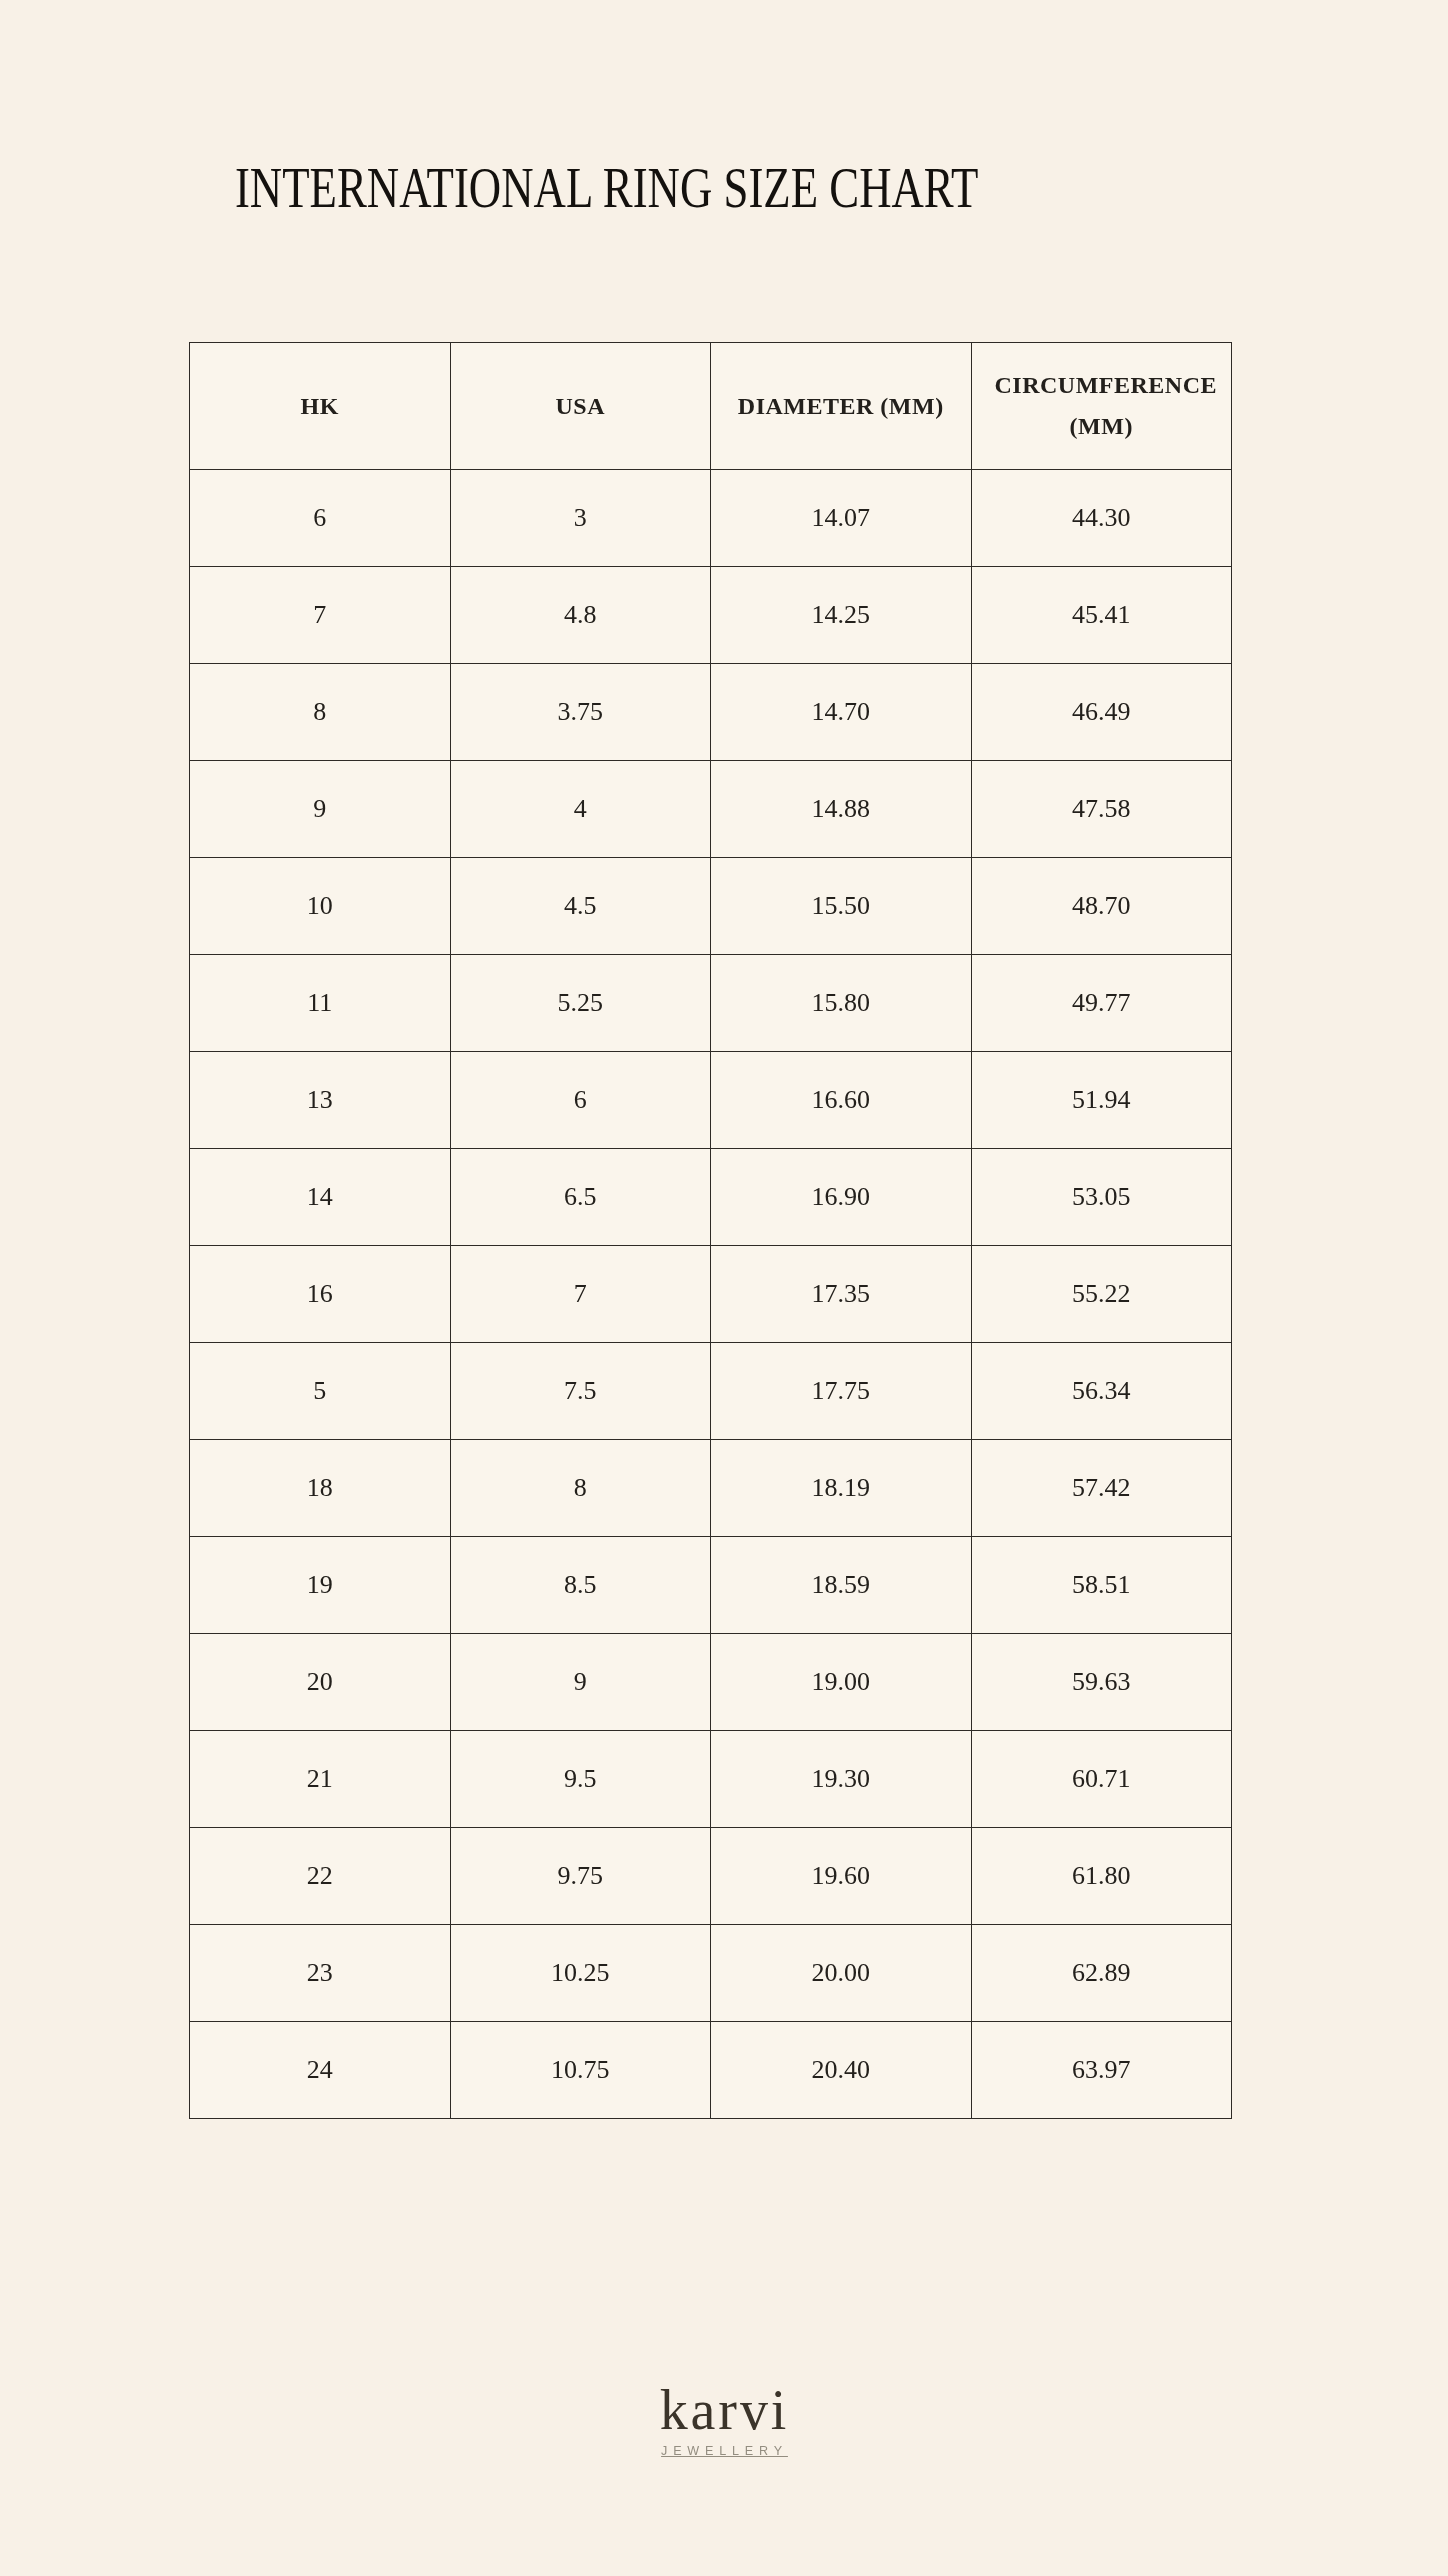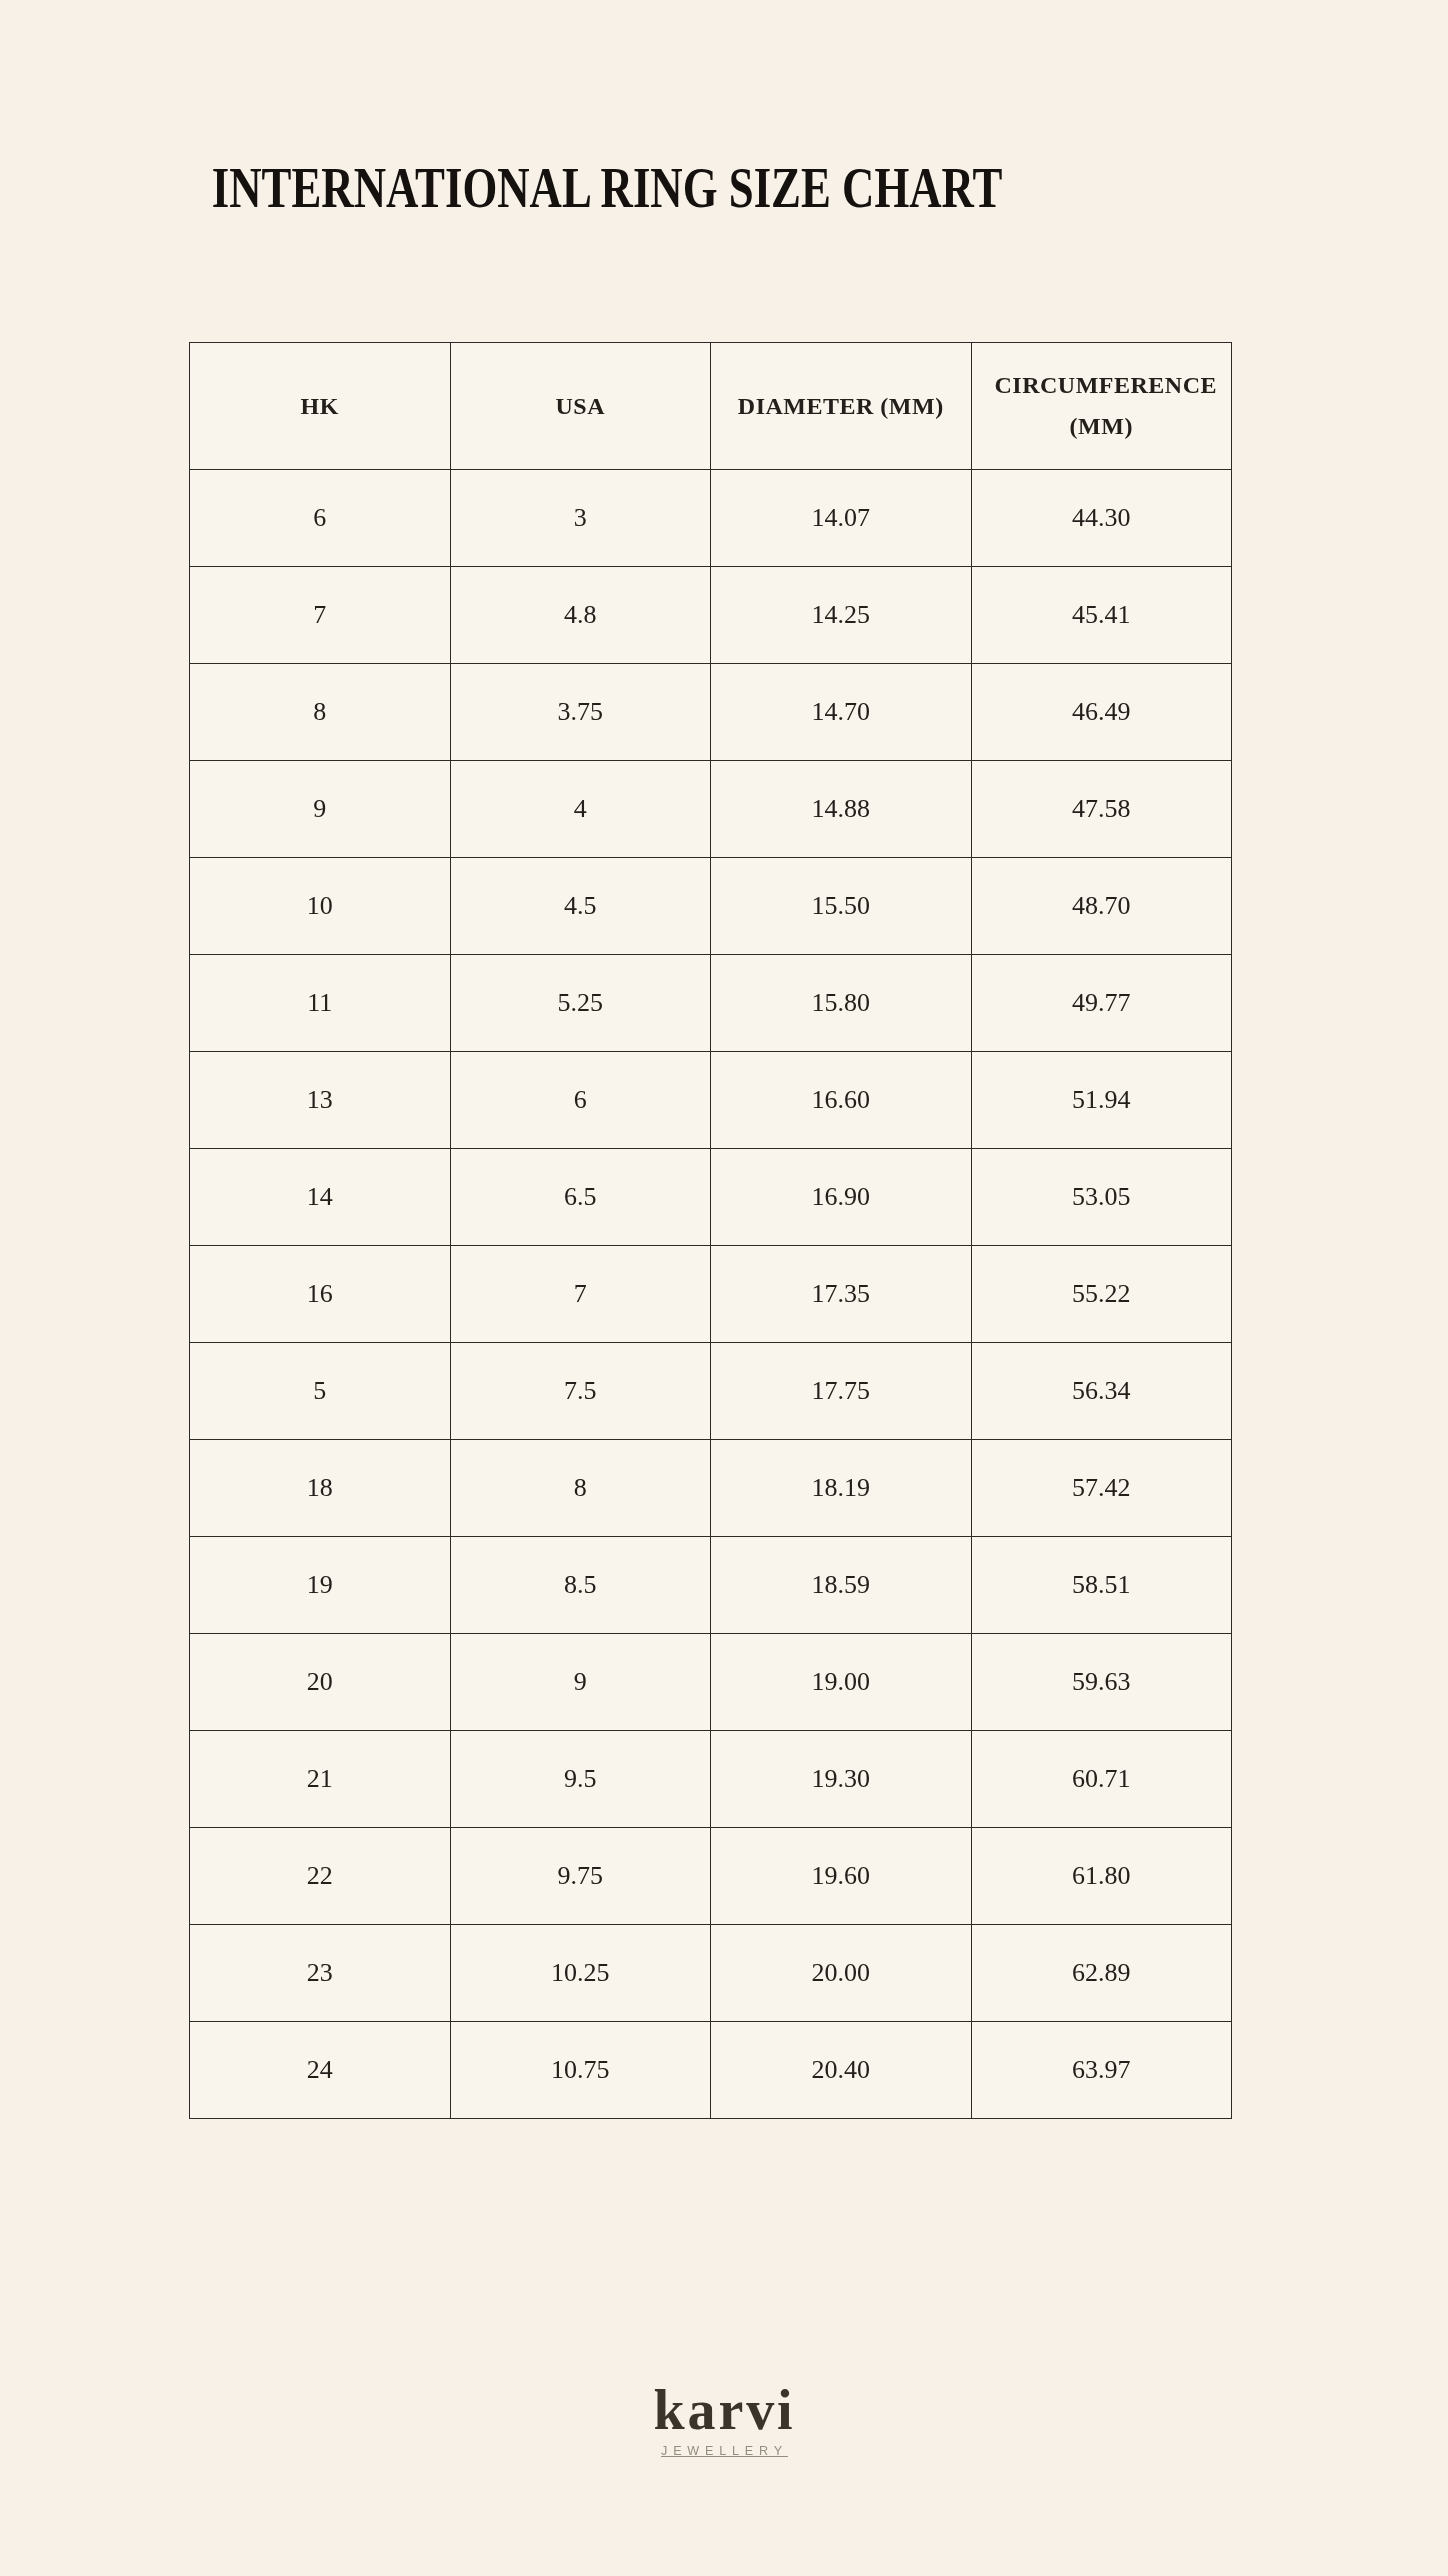--- a/index.html
+++ b/index.html
@@ -21,21 +21,21 @@
     font-family: "Liberation Serif", serif;
     overflow: hidden;
   }
   .title {
     position: absolute;
     top: 156px;
     left: 0;
     width: 1214px;
     margin: 0;
     text-align: center;
-    font-weight: bold;
+    font-weight: normal;
   }
   .title-inner {
     display: inline-block;
     font-size: 56px;
     color: var(--title);
     transform: scaleX(0.80);
     transform-origin: center;
     white-space: nowrap;
     letter-spacing: 0px;
   }
@@ -70,21 +70,21 @@
   .footer {
     position: absolute;
     top: 2382px;
     left: 0;
     width: 1449px;
     text-align: center;
   }
   .brand {
     font-family: "Liberation Serif", serif;
     font-size: 56px;
-    font-weight: bold;
+    font-weight: normal;
     color: var(--brand);
     letter-spacing: 2.9px;
     line-height: 1;
   }
   .tagline {
     margin-top: 5.8px;
     font-family: "Liberation Sans", sans-serif;
     font-size: 12.6px;
     font-weight: normal;
     letter-spacing: 5.8px;

